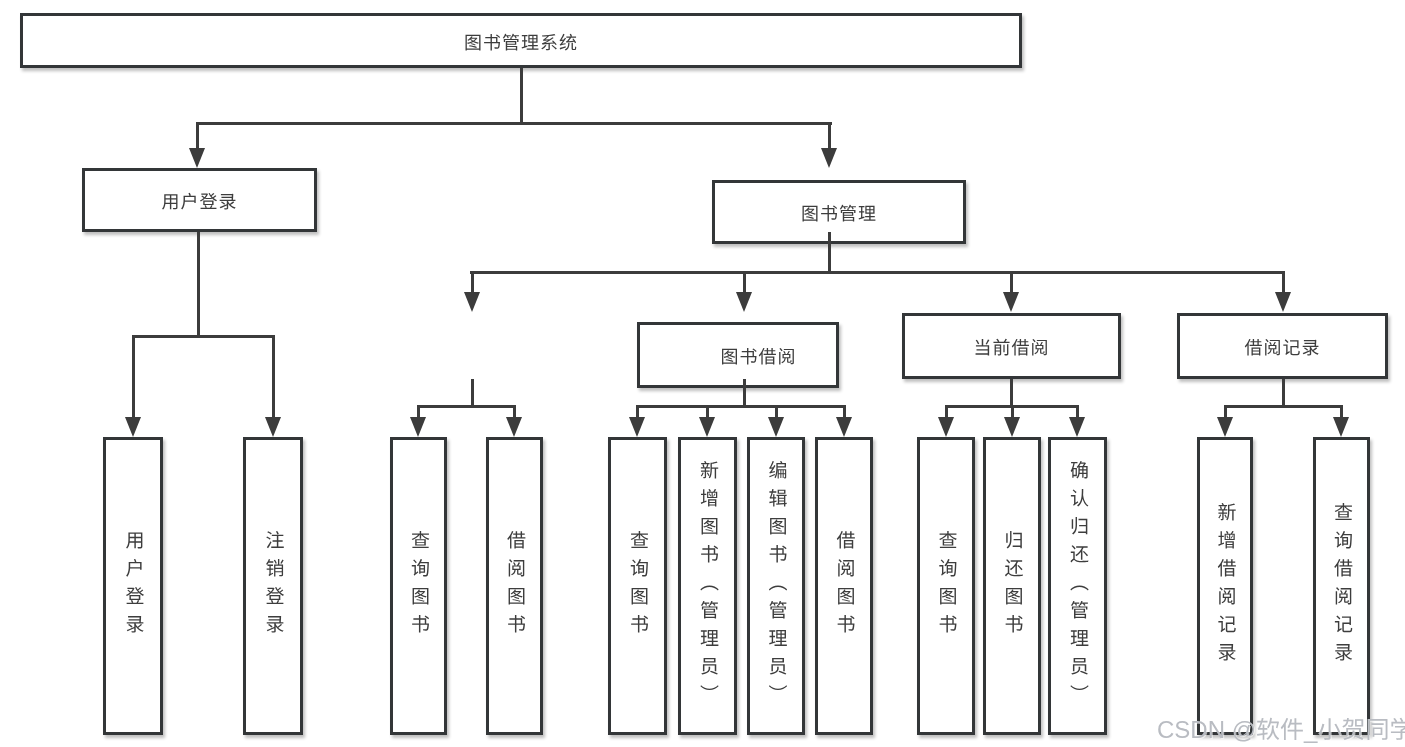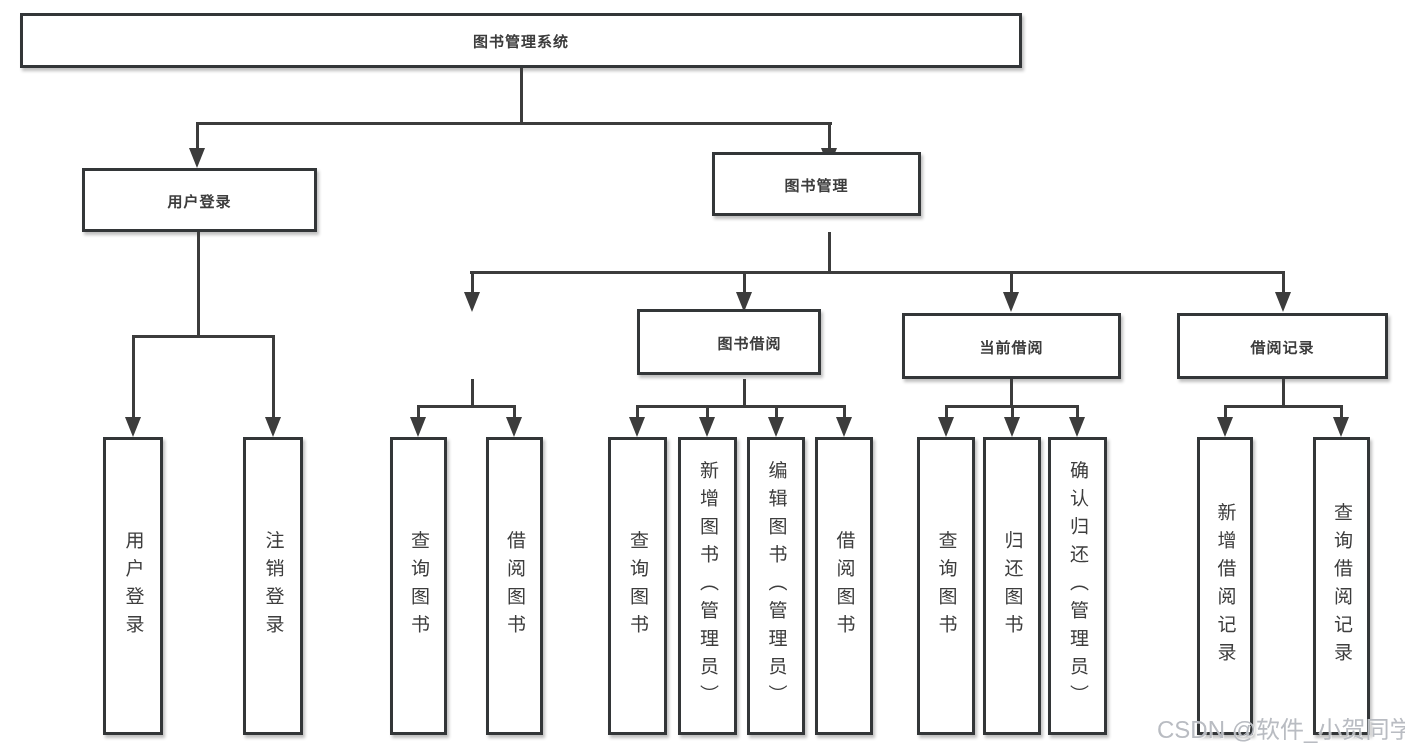--- a/index.html
+++ b/index.html
@@ -7,21 +7,21 @@
     position:relative; width:1405px; height:747px; background:#ffffff;
     font-family:"Liberation Sans", sans-serif; overflow:hidden;
   }
   .box {
     position:absolute; box-sizing:border-box;
     border:3px solid #333638; background:#ffffff;
     box-shadow:2px 3px 3px rgba(0,0,0,0.25);
     display:flex; align-items:center; justify-content:center;
     color:#3d3d3d;
   }
-  .h-label { font-size:15px; letter-spacing:1px; white-space:nowrap;font-weight:bold; }
+  .h-label { font-size:18px; letter-spacing:1px; white-space:nowrap; }
   .leaf .v-label {
     writing-mode:vertical-rl; text-orientation:mixed;
     font-size:19px; letter-spacing:9px; line-height:1;
     color:#3d3d3d; white-space:nowrap;
   }
   .vline, .hline { position:absolute; background:#3c3c3c; }
   .vline { width:3px; }
   .hline { height:3px; }
   .arrow {
     position:absolute; width:0; height:0;
@@ -46,21 +46,21 @@
   <div class="vline" style="left:520px; top:68px; height:57px;"></div>
   <div class="hline" style="left:196px; top:122px; width:636px;"></div>
   <div class="vline" style="left:196px; top:122px; height:28px;"></div>
   <div class="arrow" style="left:189px; top:148px;"></div>
   <div class="vline" style="left:828px; top:122px; height:28px;"></div>
   <div class="arrow" style="left:821px; top:148px;"></div>
 
   <div class="box" style="left:82px; top:168px; width:235px; height:64px;">
     <span class="h-label">用户登录</span>
   </div>
-  <div class="box" style="left:712px; top:152px; width:209px; height:64px;">
+  <div class="box" style="left:712px; top:180px; width:254px; height:64px;">
     <span class="h-label">图书管理</span>
   </div>
 
   <div class="vline" style="left:197px; top:232px; height:106px;"></div>
   <div class="hline" style="left:132px; top:335px; width:143px;"></div>
   <div class="vline" style="left:132px; top:335px; height:82px;"></div>
   <div class="arrow" style="left:125px; top:417px;"></div>
   <div class="vline" style="left:272px; top:335px; height:82px;"></div>
   <div class="arrow" style="left:265px; top:417px;"></div>
 
@@ -68,21 +68,21 @@
   <div class="hline" style="left:470px; top:271px; width:814px;"></div>
   <div class="vline" style="left:471px; top:271px; height:21px;"></div>
   <div class="arrow" style="left:464px; top:292px;"></div>
   <div class="vline" style="left:743px; top:271px; height:21px;"></div>
   <div class="arrow" style="left:736px; top:292px;"></div>
   <div class="vline" style="left:1010px; top:271px; height:21px;"></div>
   <div class="arrow" style="left:1003px; top:292px;"></div>
   <div class="vline" style="left:1282px; top:271px; height:21px;"></div>
   <div class="arrow" style="left:1275px; top:292px;"></div>
 
-  <div class="box" style="left:637px; top:309px; width:184px; height:66px;padding-left:41px;">
+  <div class="box" style="left:637px; top:322px; width:202px; height:66px;padding-left:41px;">
     <span class="h-label">图书借阅</span>
   </div>
   <div class="box" style="left:902px; top:313px; width:219px; height:66px;text-align:center;">
     <span class="h-label">当前借阅</span>
   </div>
   <div class="box" style="left:1177px; top:313px; width:211px; height:66px;">
     <span class="h-label">借阅记录</span>
   </div>
 
   <div class="vline" style="left:471px; top:379px; height:29px;"></div>

